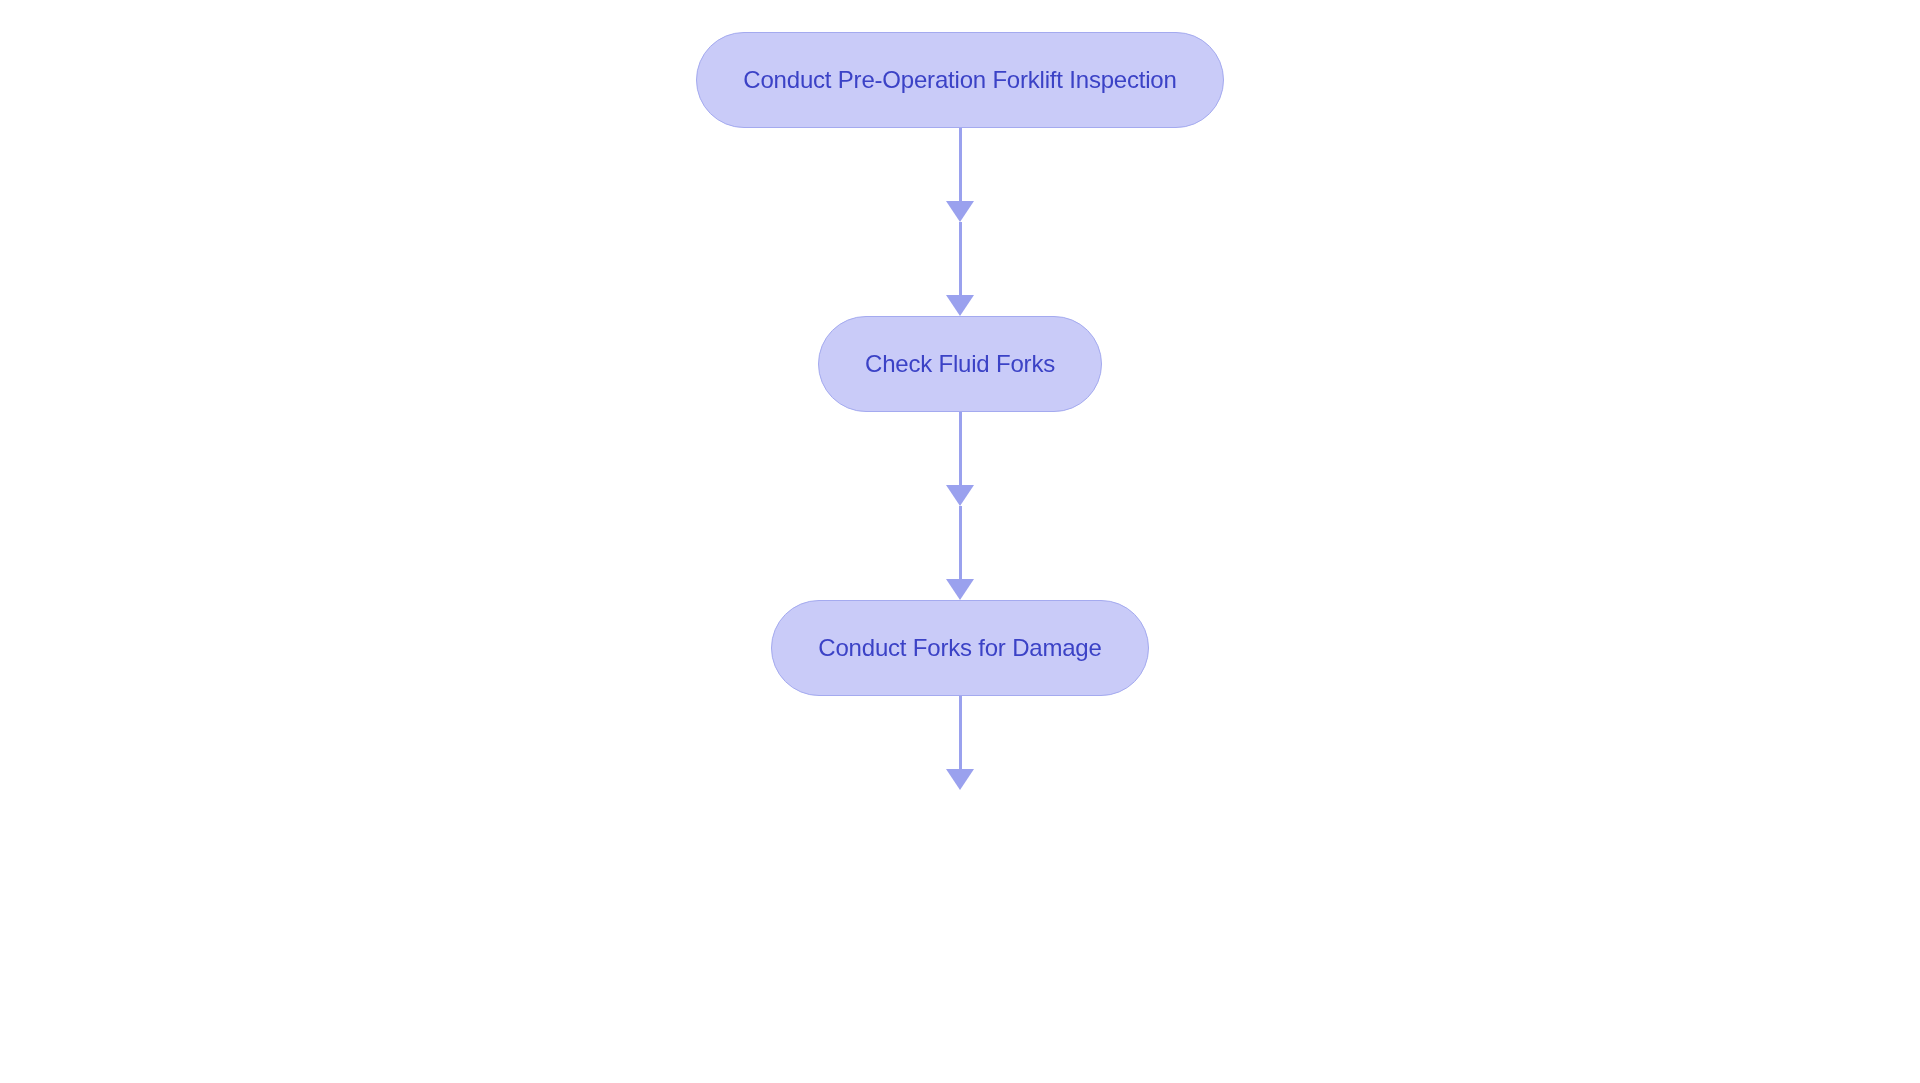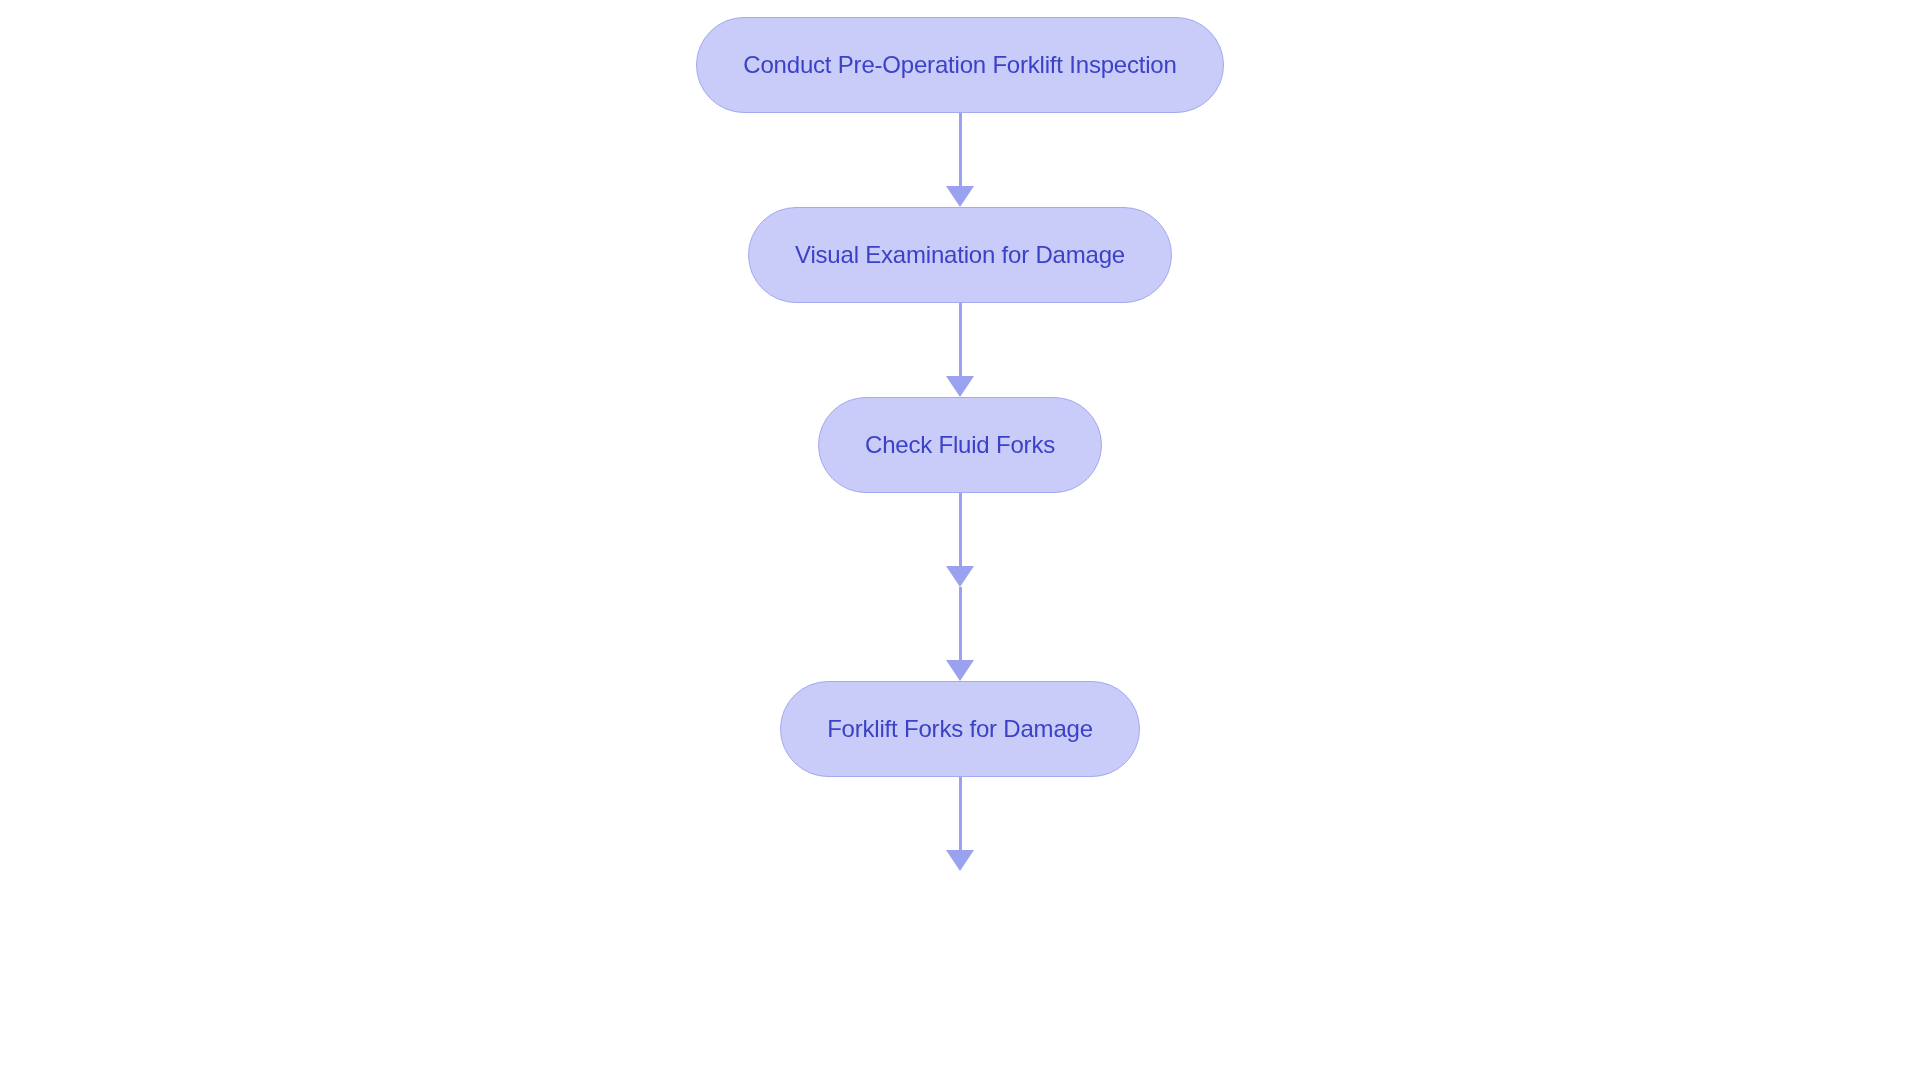--- a/index.html
+++ b/index.html
@@ -5,21 +5,21 @@
   html, body {
     margin: 0;
     padding: 0;
     background: var(--background, #ffffff);
   }
   .canvas {
     position: relative;
     width: 1920px;
     height: 1083px;
     box-sizing: border-box;
-    padding-top: 17px;
+    padding-top: 32px;
     display: flex;
     flex-direction: column;
     align-items: center;
     font-family: "Liberation Sans", sans-serif;
     background: var(--background, #ffffff);
     overflow: hidden;
   }
   .node {
     height: 96px;
     box-sizing: border-box;
@@ -66,23 +66,20 @@
 
   <div class="node">
     <span class="node-label">Conduct Pre-Operation Forklift Inspection</span>
   </div>
 
   <div class="connector">
     <div class="line"></div>
     <div class="head"></div>
   </div>
 
-  <div class="node">
-    <span class="node-label">Visual Examination for Damage</span>
-  </div>
 
   <div class="connector">
     <div class="line"></div>
     <div class="head"></div>
   </div>
 
   <div class="node">
     <span class="node-label">Check Fluid Forks</span>
   </div>
 
@@ -91,21 +88,21 @@
     <div class="head"></div>
   </div>
 
 
   <div class="connector">
     <div class="line"></div>
     <div class="head"></div>
   </div>
 
   <div class="node">
-    <span class="node-label">Forklift Forks for Damage</span>
+    <span class="node-label">Conduct Forks for Damage</span>
   </div>
 
   <div class="connector">
     <div class="line"></div>
     <div class="head"></div>
   </div>
 
 
 </div>
 

